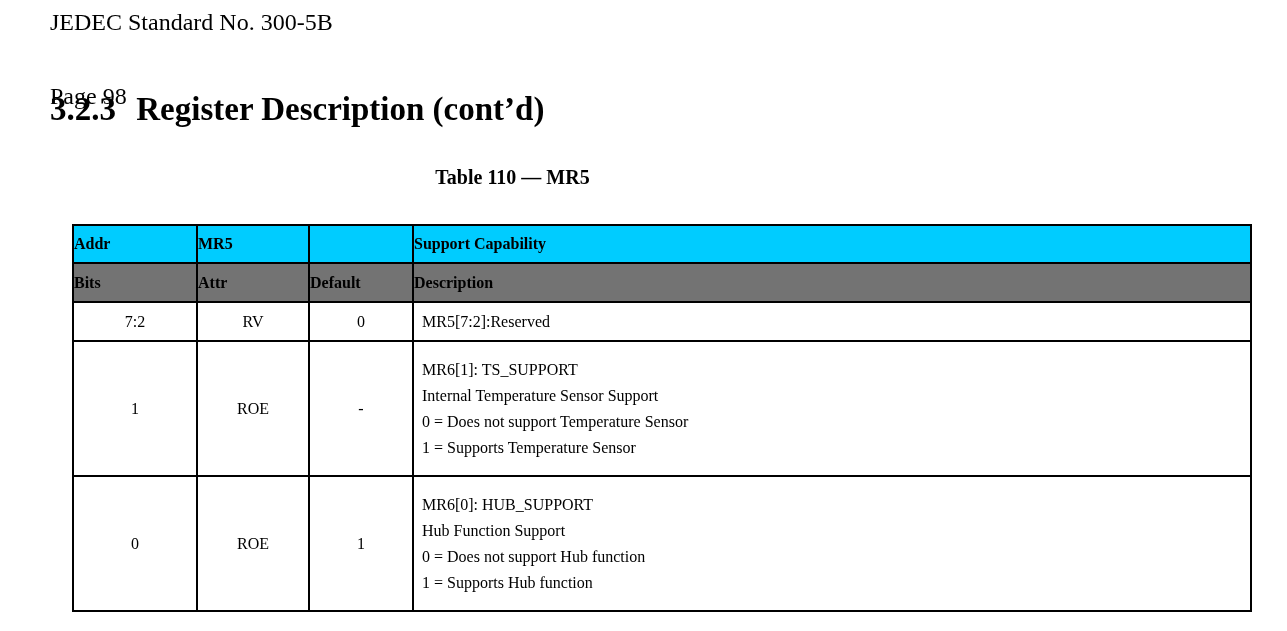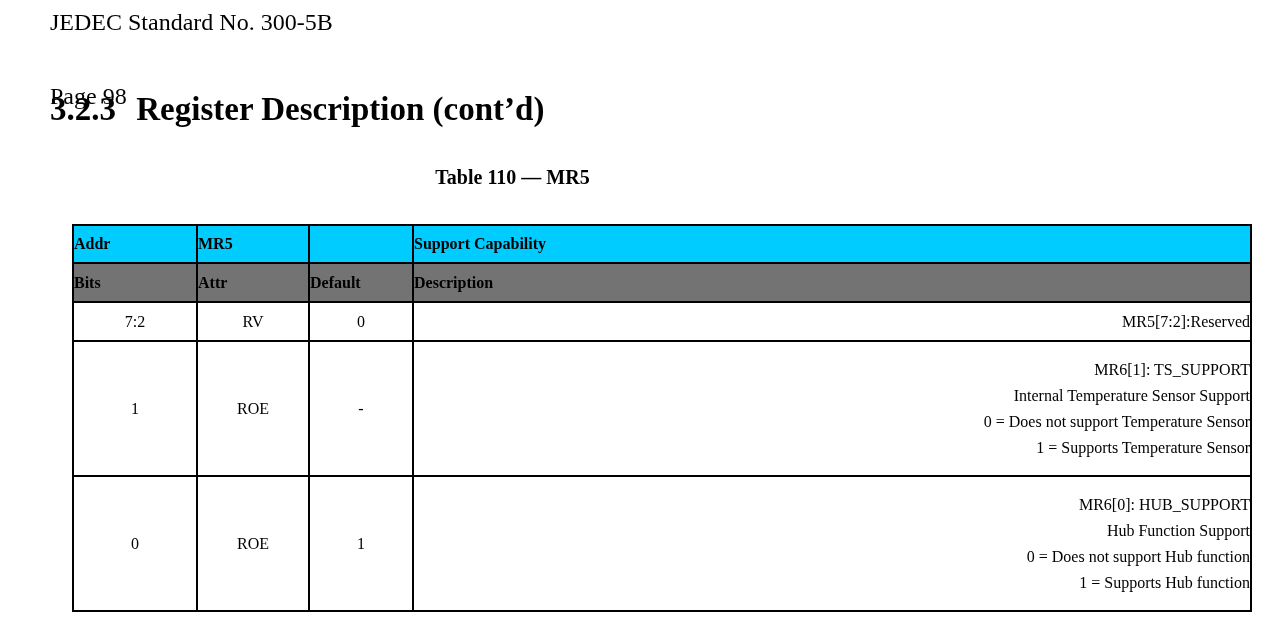--- a/index.html
+++ b/index.html
@@ -14,21 +14,21 @@
              font-size:20px; font-weight:bold; }
   table { position:absolute; left:72px; top:224px; border-collapse:collapse;
           width:1180px; font-size:16px; }
   td, th { border:2.5px solid #000; padding:0; }
   th { font-weight:bold; text-align:left; }
   tr.top th { background:#00CCFF; height:36px; }
   tr.sub th { background:#737373; height:37px; }
   td.c { text-align:center;border-radius:8px; }
   tr.r0 td { height:37px; }
   tr.r1 td, tr.r2 td { height:133px; }
-  td.desc { text-align:right; padding-left:0; vertical-align:middle; }
+  td.desc { text-align:left; padding-left:8px; vertical-align:middle; }
   td.desc div { line-height:26px; }
   col.c1 { width:124px; } col.c2 { width:112px; } col.c3 { width:104px; }
 </style>
 </head>
 <body>
 
 <div id="std" class="hdr-line">JEDEC Standard No. 300-5B</div>
 <div id="pg" class="hdr-line">Page 98</div>
 
 <div id="sec">

